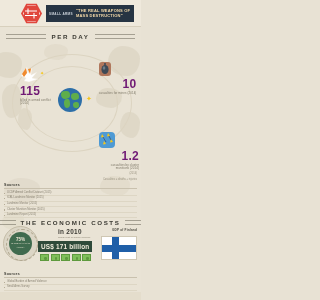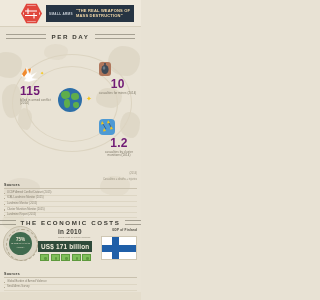--- a/index.html
+++ b/index.html
@@ -167,26 +167,26 @@
     letter-spacing: .3px;
   }
   .stat .cap {
     font-size: 2.9px;
     line-height: 3.4px;
     color: #7d7767;
     margin-top: 1px;
     max-width: 40px;
     letter-spacing: .1px;
   }
-  .stat.right .cap, .stat.right .num { text-align: center; }
+  .stat.right .cap, .stat.right .num { text-align: right; }
 
   #stat-115 { left: 20px; top: 27px; }
   #stat-10  { left: 99px; top: 22px; }
   #stat-500 { left: 20px; top: 92px; }
-  #stat-12  { left: 99px; top: 79px; }
+  #stat-12  { left: 99px; top: 92px; }
 
   .icon-tile {
     width: 16px; height: 16px;
     border-radius: 4px;
     position: relative;
     margin-bottom: 1px;
   }
   .icon-tile.grenade { background: #b0775c; width: 12px; height: 14px; border-radius: 3px; }
   .icon-tile.gun     { background: #e0463c; }
   .icon-tile.cluster { background: #4e9ad4; }

